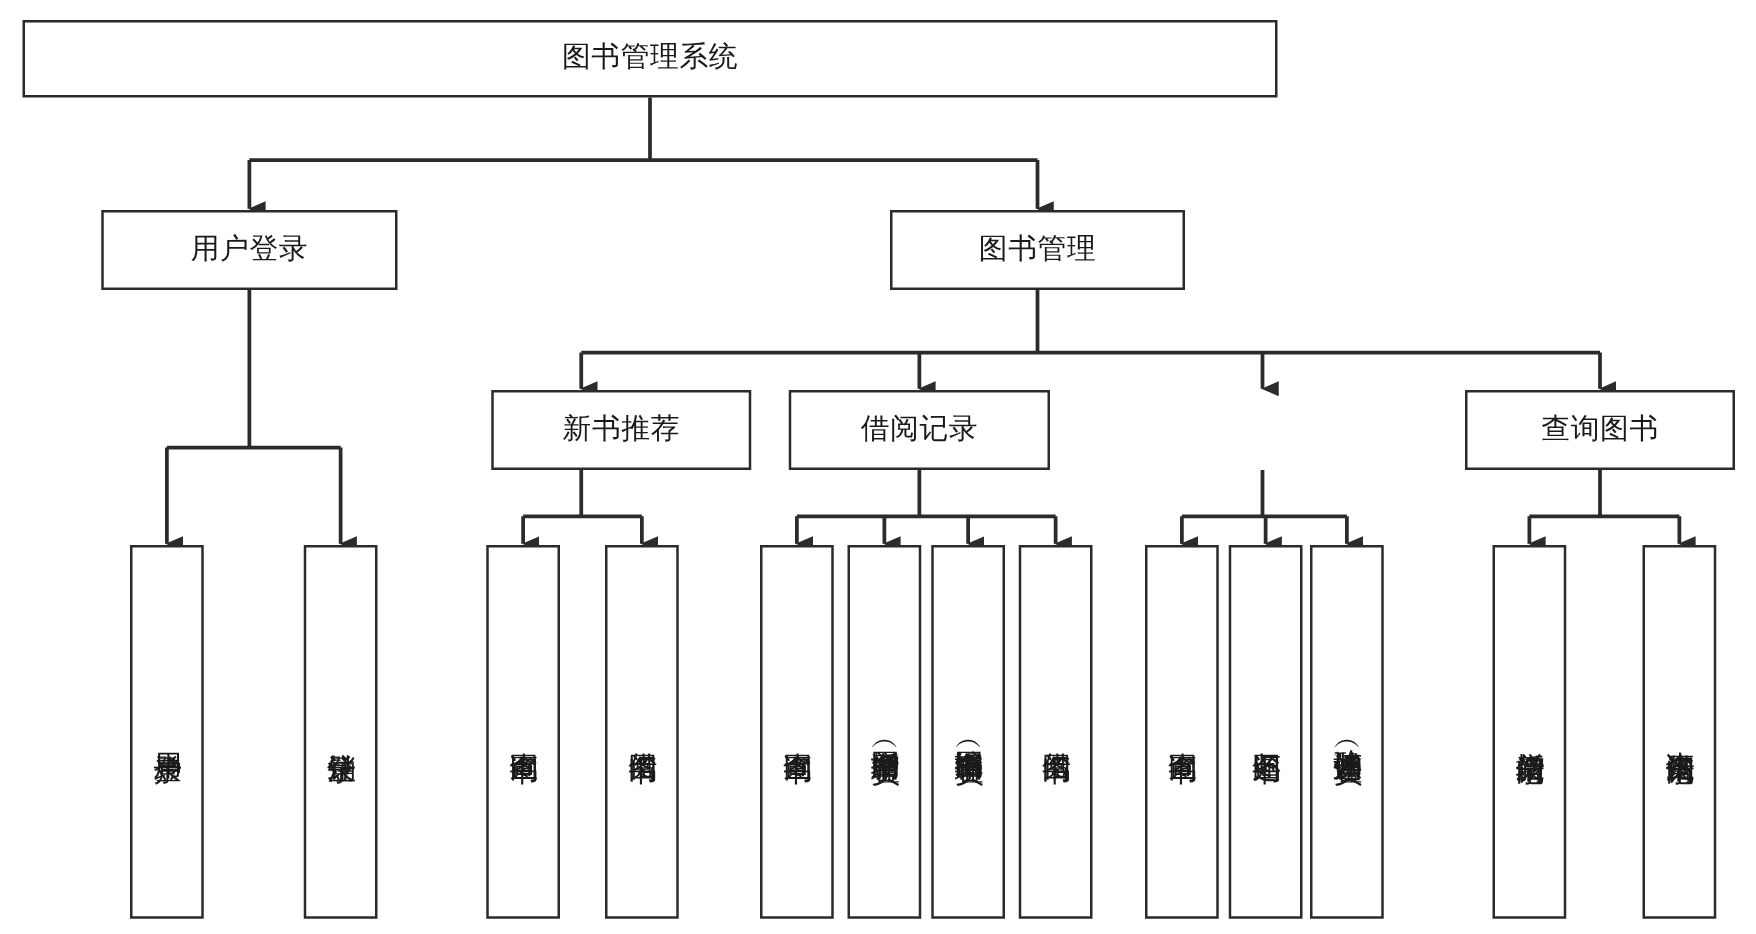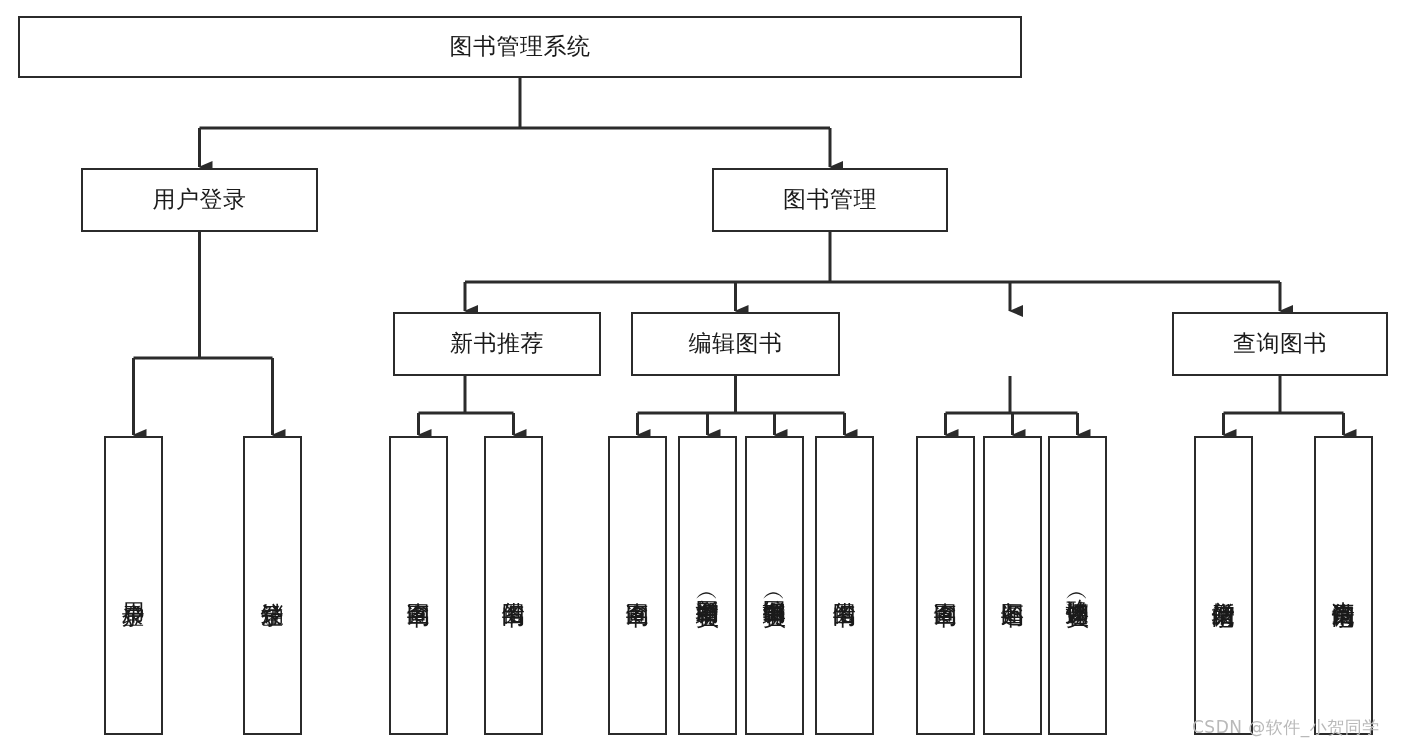--- a/index.html
+++ b/index.html
@@ -112,21 +112,21 @@
     <span>用户登录</span>
   </div>
   <div class="node horiz" style="left: 712px; top: 168px; width: 236px; height: 64px;">
     <span>图书管理</span>
   </div>
 
   <div class="node horiz" style="left: 361px; top: 312px; width: 208px; height: 64px; margin-left: 32px;">
     <span>新书推荐</span>
   </div>
   <div class="node horiz" style="left: 631px; top: 312px; width: 209px; height: 64px;">
-    <span>编辑图书</span>
+    <span>借阅记录</span>
   </div>
   <div class="node horiz" style="left: 1172px; top: 312px; width: 216px; height: 64px;">
     <span>查询图书</span>
   </div>
 
   <div class="node vert" style="left: 104px; top: 436px; width: 59px; height: 299px;">
     <span>用户登录</span>
   </div>
   <div class="node vert" style="left: 243px; top: 436px; width: 59px; height: 299px;">
     <span>注销登录</span>
@@ -158,15 +158,14 @@
   <div class="node vert" style="left: 1048px; top: 436px; width: 59px; height: 299px;">
     <span>确认归还（管理员）</span>
   </div>
   <div class="node vert" style="left: 1194px; top: 436px; width: 59px; height: 299px;">
     <span>新增借阅记录</span>
   </div>
   <div class="node vert" style="left: 1314px; top: 436px; width: 59px; height: 299px;">
     <span>查询借阅记录</span>
   </div>
 
-  <div class="watermark" style="left: 1192px; top: 716px;">CSDN @软件_小贺同学</div>
 
 </div>
 
 </body></html>

